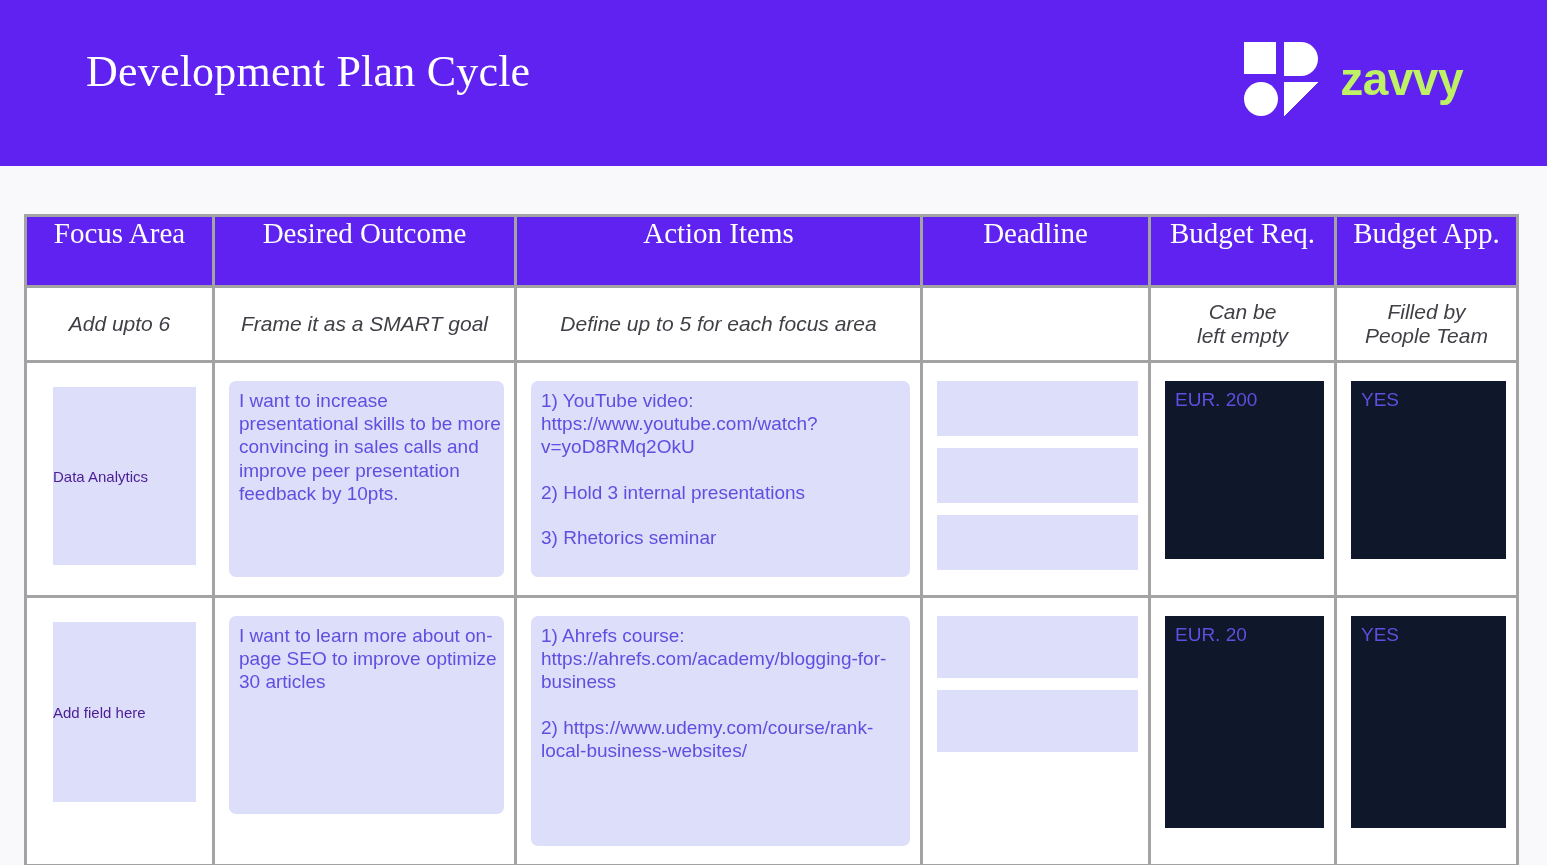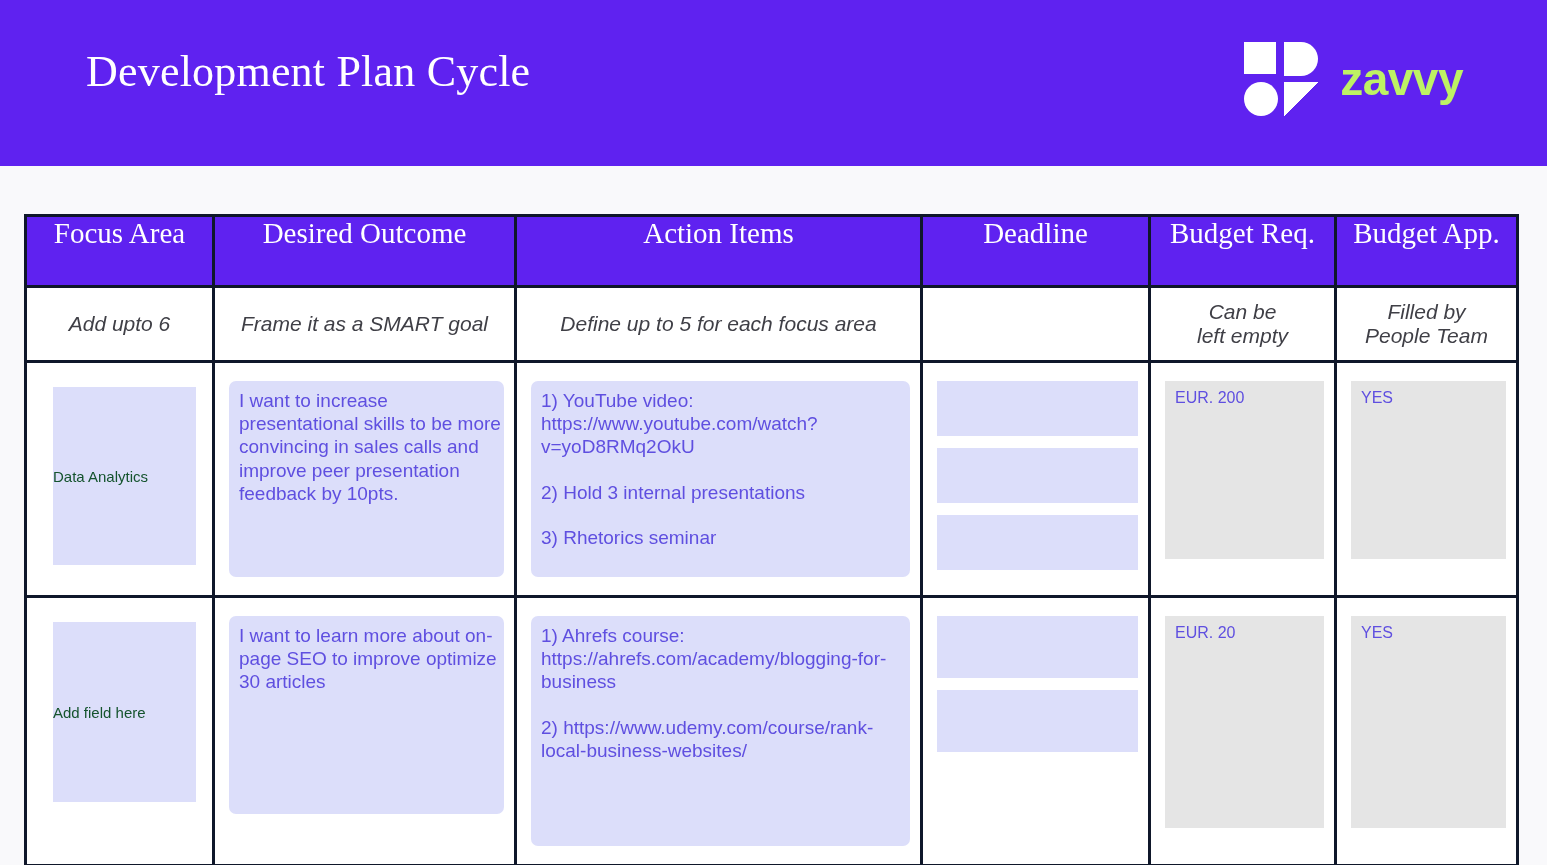--- a/index.html
+++ b/index.html
@@ -67,21 +67,21 @@
     left: 24px;
     top: 214px;
     width: 1492px;
   }
   table.plan {
     border-collapse: collapse;
     width: 1492px;
     table-layout: fixed;
   }
   table.plan td, table.plan th {
-    border: 3px solid #0f172a;
+    border: 3px solid #a3a3a3;
     vertical-align: top;
     padding: 0;
   }
   
   col.c1 { width: 188px; }
   col.c2 { width: 302px; }
   col.c3 { width: 406px; }
   col.c4 { width: 228px; }
   col.c5 { width: 186px; }
   col.c6 { width: 182px; }
@@ -120,21 +120,21 @@
   }
   .focus-box {
     margin: 6px 6px 6px 12px;
     height: 178px;
     display: flex;
     align-items: center;
     padding-left: 0;
   }
   .focus-label {
     font-size: 15px;
-    color: #14532d;
+    color: #4c1d95;
   }
   .text-box {
     padding: 8px 0 10px 10px;
     font-size: 19px;
     line-height: 1.22;
     color: #5f4fe0;
     word-break: break-word;
     border-radius: 7px;
   }
   .outcome-box { min-height: 178px; }
@@ -145,24 +145,24 @@
   .deadline-stack {
     display: flex;
     flex-direction: column;
     gap: 12px;
   }
   .deadline-slot {
     background: #dcdefa;
     height: 56px;
   }
   .money-box, .approval-box {
-    background: #e5e5e5;
+    background: #0f172a;
     min-height: 178px;
     padding: 8px 10px;
-    font-size: 16px;
+    font-size: 19px;
     color: #5f4fe0;
     box-sizing: border-box;
   }
 
   
   tr.row1 .focus-box { height: 178px; }
   tr.row1 .outcome-box { height: 178px; }
   tr.row1 .action-box { height: 178px; }
   tr.row1 .money-box, tr.row1 .approval-box { height: 178px; }
   tr.row1 .deadline-slot { height: 55px; }

